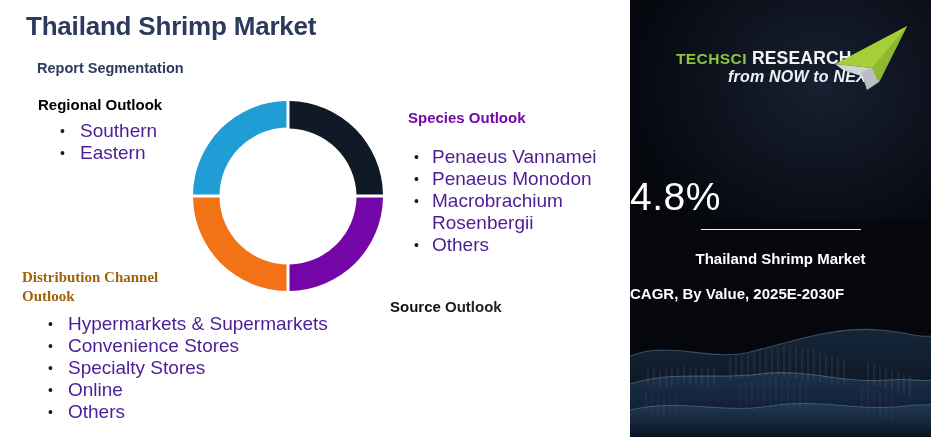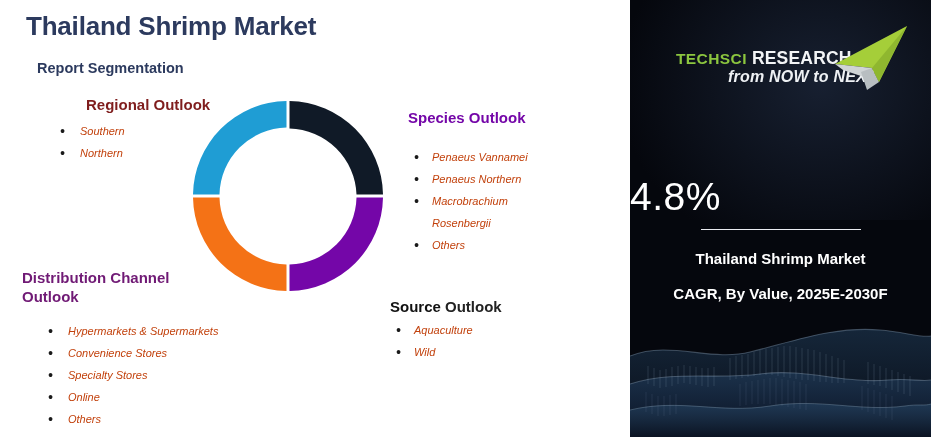--- a/index.html
+++ b/index.html
@@ -23,42 +23,41 @@
   #report-seg-label{
     position:absolute;left:37px;top:60px;
     font-size:14.5px;font-weight:bold;color:#2c3a5e;
   }
 
   .col-head{font-size:15px;font-weight:bold;line-height:19px;}
   .bullet-list{list-style:none;margin:0;padding:0;}
   .bullet-list li{
     position:relative;
     padding-left:26px;
-    font-size:11px;
-    color:#c2410c;
+    font-size:19px;
+    color:#4c1d95;
     line-height:22px;
     white-space:nowrap;
-    font-style:italic;
   }
   .bullet-list li:before{
     content:"\2022";
     position:absolute;left:6px;top:0;
     font-size:14px;color:#1a1a1a;
   }
   .bullet-list li.cont:before{content:"";}
 
   
   #regional-block{position:absolute;left:38px;top:95px;width:180px;}
-  #regional-head{color:#7f1d1d;margin-left:48px;}
+  #regional-head{color:#000000;}
   #regional-list{margin-top:6px;padding-left:16px;}
 
   
   #distribution-block{position:absolute;left:22px;top:268px;width:300px;}
-  #distribution-head{color:#701a75;width:175px;}
-  #distribution-list{margin-top:14px;padding-left:20px;}
+  #distribution-head{color:#a16207;width:175px;font-family:Liberation Serif, serif;}
+  #distribution-list{margin-top:7px;padding-left:20px;}
 
   
   #species-block{position:absolute;left:408px;top:108px;width:200px;}
   #species-head{color:#7406a8;}
   #species-list{margin-top:19px;padding-left:-4px;}
   #species-list li{padding-left:24px;}
   #species-list li.cont{padding-left:24px;}
 
   
   #source-block{position:absolute;left:390px;top:297px;width:200px;}
@@ -115,39 +114,39 @@
   }
   #cagr-rule{
     position:absolute;left:71px;top:229px;width:160px;height:1px;
     background:#e8eaee;
   }
   #cagr-line1{
     position:absolute;left:0;top:250px;width:301px;text-align:center;
     font-size:15px;font-weight:bold;color:#ffffff;
   }
   #cagr-line2{
-    position:absolute;left:0;top:285px;width:301px;text-align:center;
+    position:absolute;left:0;top:285px;width:301px;
     font-size:15px;font-weight:bold;color:#ffffff;
   }
 </style>
 </head>
 <body>
 
 <div id="page">
 
   <div id="left-panel">
 
     <div id="page-title">Thailand Shrimp Market</div>
     <div id="report-seg-label">Report Segmentation</div>
 
     <div id="regional-block">
       <div class="col-head" id="regional-head">Regional Outlook</div>
       <ul class="bullet-list" id="regional-list">
         <li>Southern</li>
-        <li>Northern</li>
+        <li>Eastern</li>
       </ul>
     </div>
 
     <div id="distribution-block">
       <div class="col-head" id="distribution-head">
         <span>Distribution Channel</span><br>
         <span>Outlook</span>
       </div>
       <ul class="bullet-list" id="distribution-list">
         <li>Hypermarkets &amp; Supermarkets</li>
@@ -155,35 +154,31 @@
         <li>Specialty Stores</li>
         <li>Online</li>
         <li>Others</li>
       </ul>
     </div>
 
     <div id="species-block">
       <div class="col-head" id="species-head">Species Outlook</div>
       <ul class="bullet-list" id="species-list">
         <li>Penaeus Vannamei</li>
-        <li>Penaeus Northern</li>
+        <li>Penaeus Monodon</li>
         <li>Macrobrachium</li>
         <li class="cont">Rosenbergii</li>
         <li>Others</li>
       </ul>
     </div>
 
     <div id="source-block">
       <div class="col-head" id="source-head">
         <span>Source</span><span class="light"> Outlook</span>
       </div>
-      <ul class="bullet-list" id="source-list">
-        <li>Aquaculture</li>
-        <li>Wild</li>
-      </ul>
     </div>
 
     <div id="donut-wrap">
       <svg id="donut-svg" width="196" height="196" viewBox="0 0 196 196">
 
         <path fill="#101a27" d="M 99.5 3 A 95 95 0 0 1 193 96.5 L 166.5 96.5 A 68.5 68.5 0 0 0 99.5 30.5 Z"></path>
 
         <path fill="#7406a8" d="M 193 99.5 A 95 95 0 0 1 99.5 193 L 99.5 166.5 A 68.5 68.5 0 0 0 166.5 99.5 Z"></path>
 
         <path fill="#f47216" d="M 96.5 193 A 95 95 0 0 1 3 99.5 L 29.5 99.5 A 68.5 68.5 0 0 0 96.5 166.5 Z"></path>

